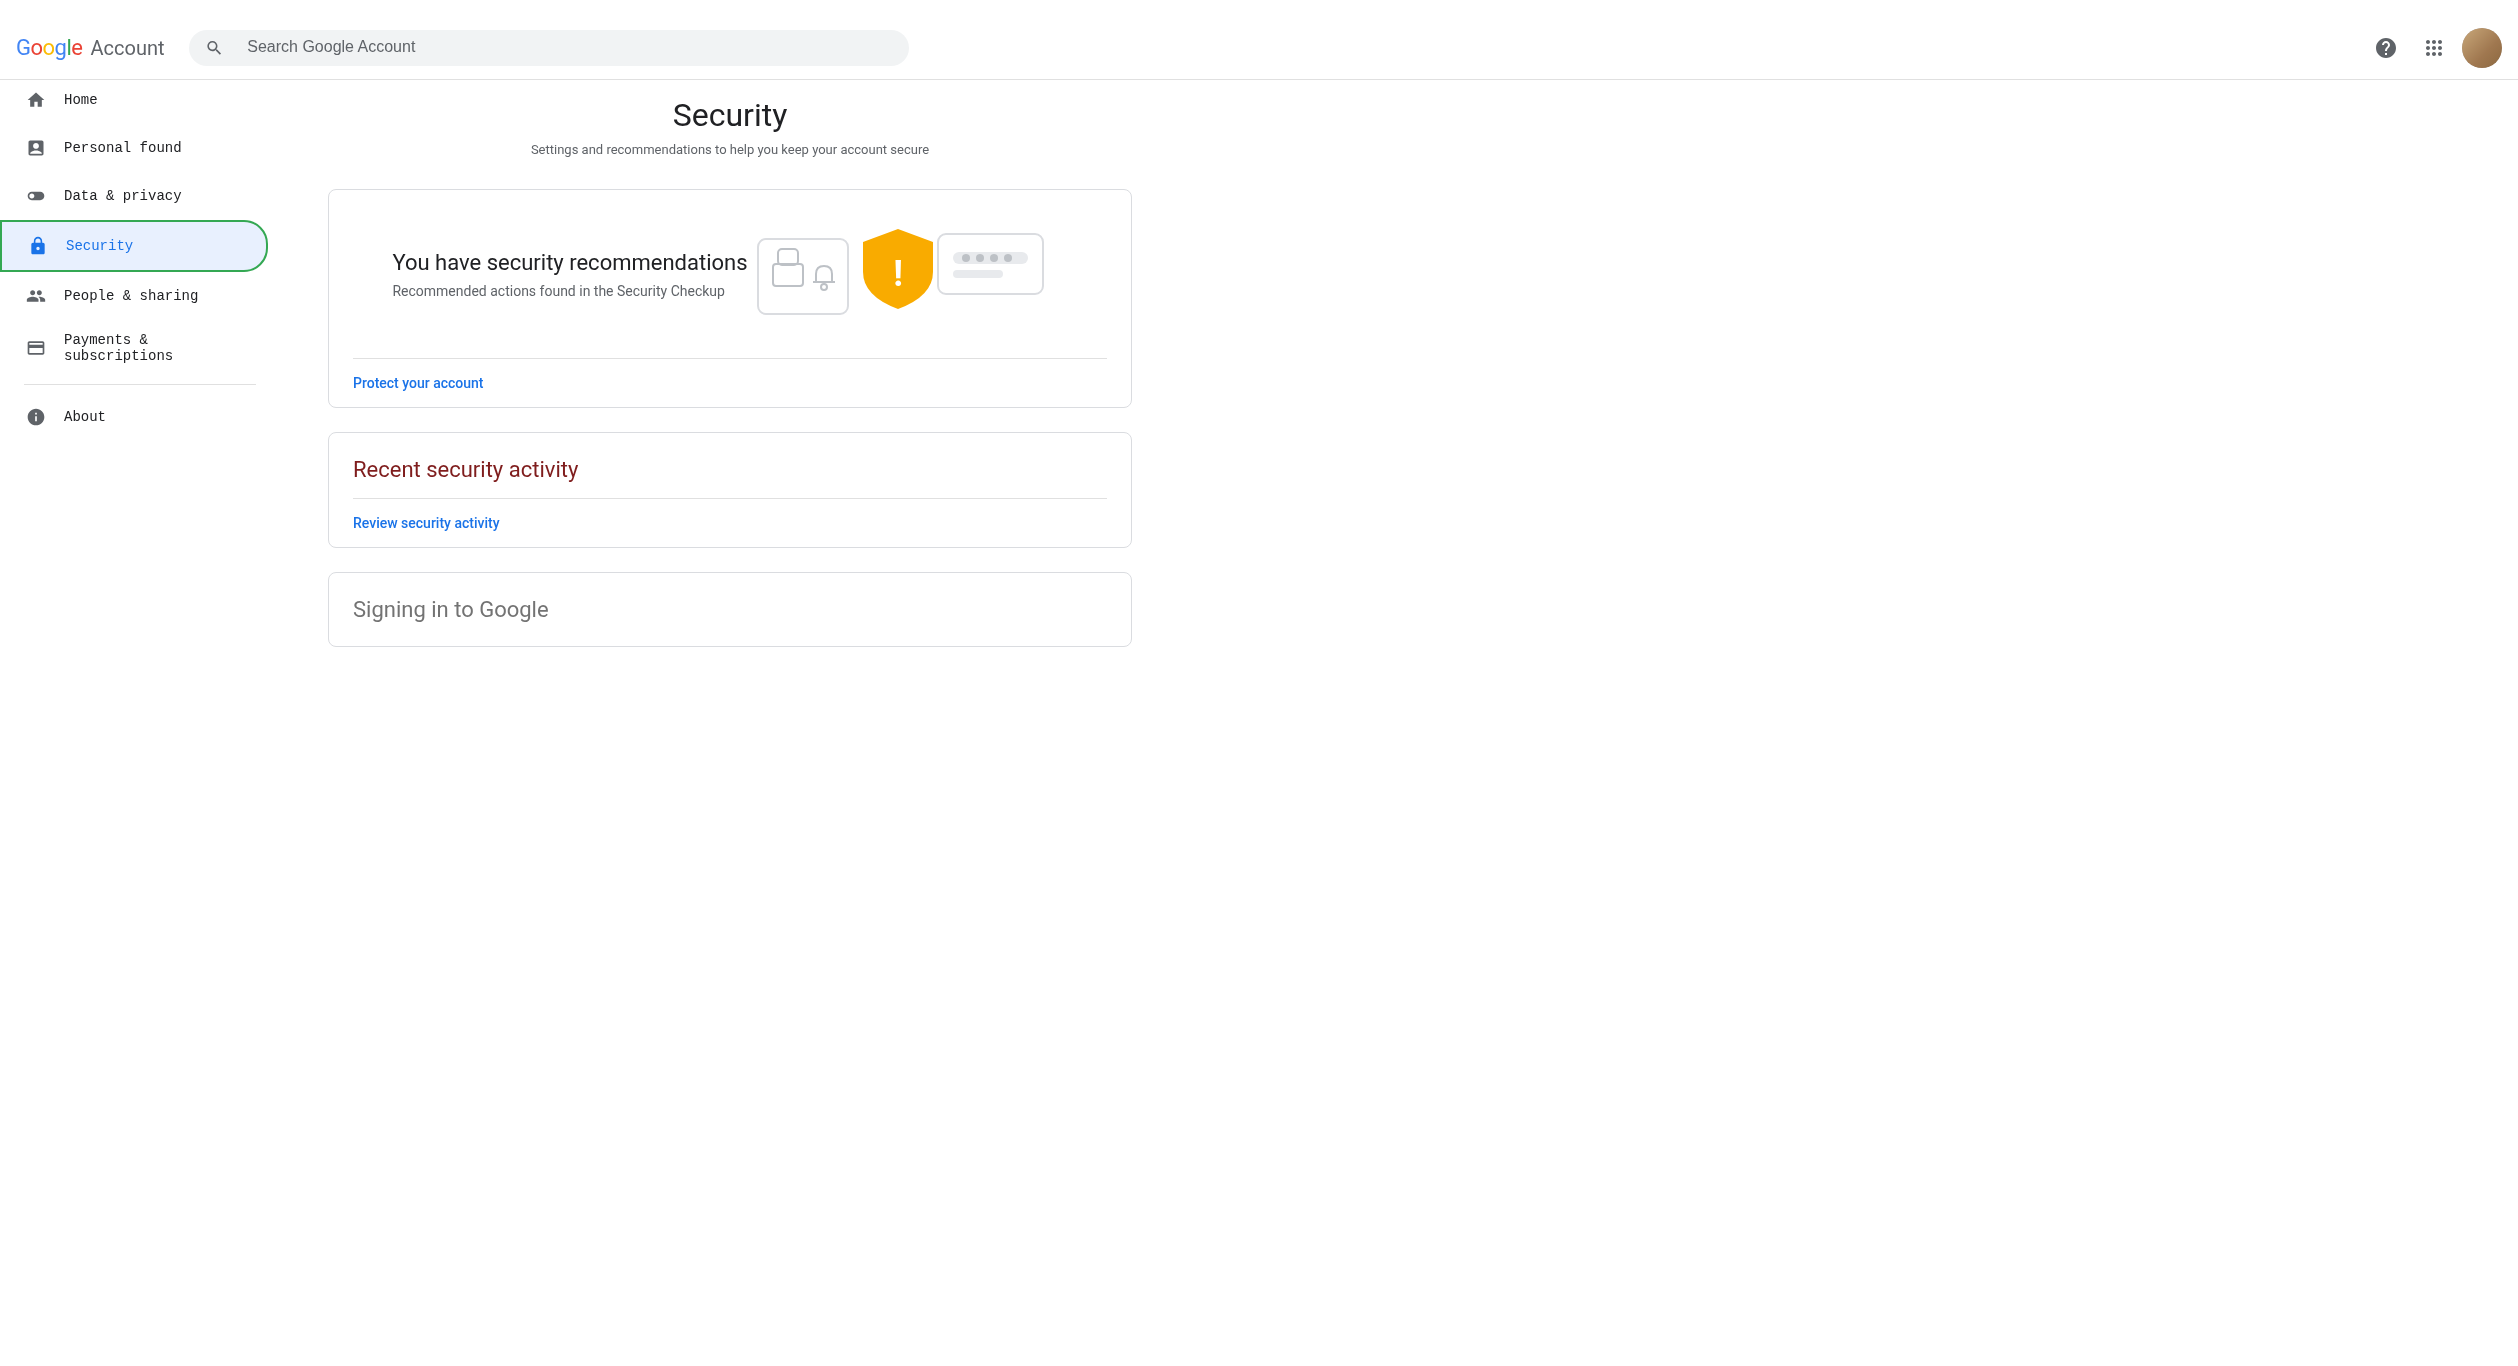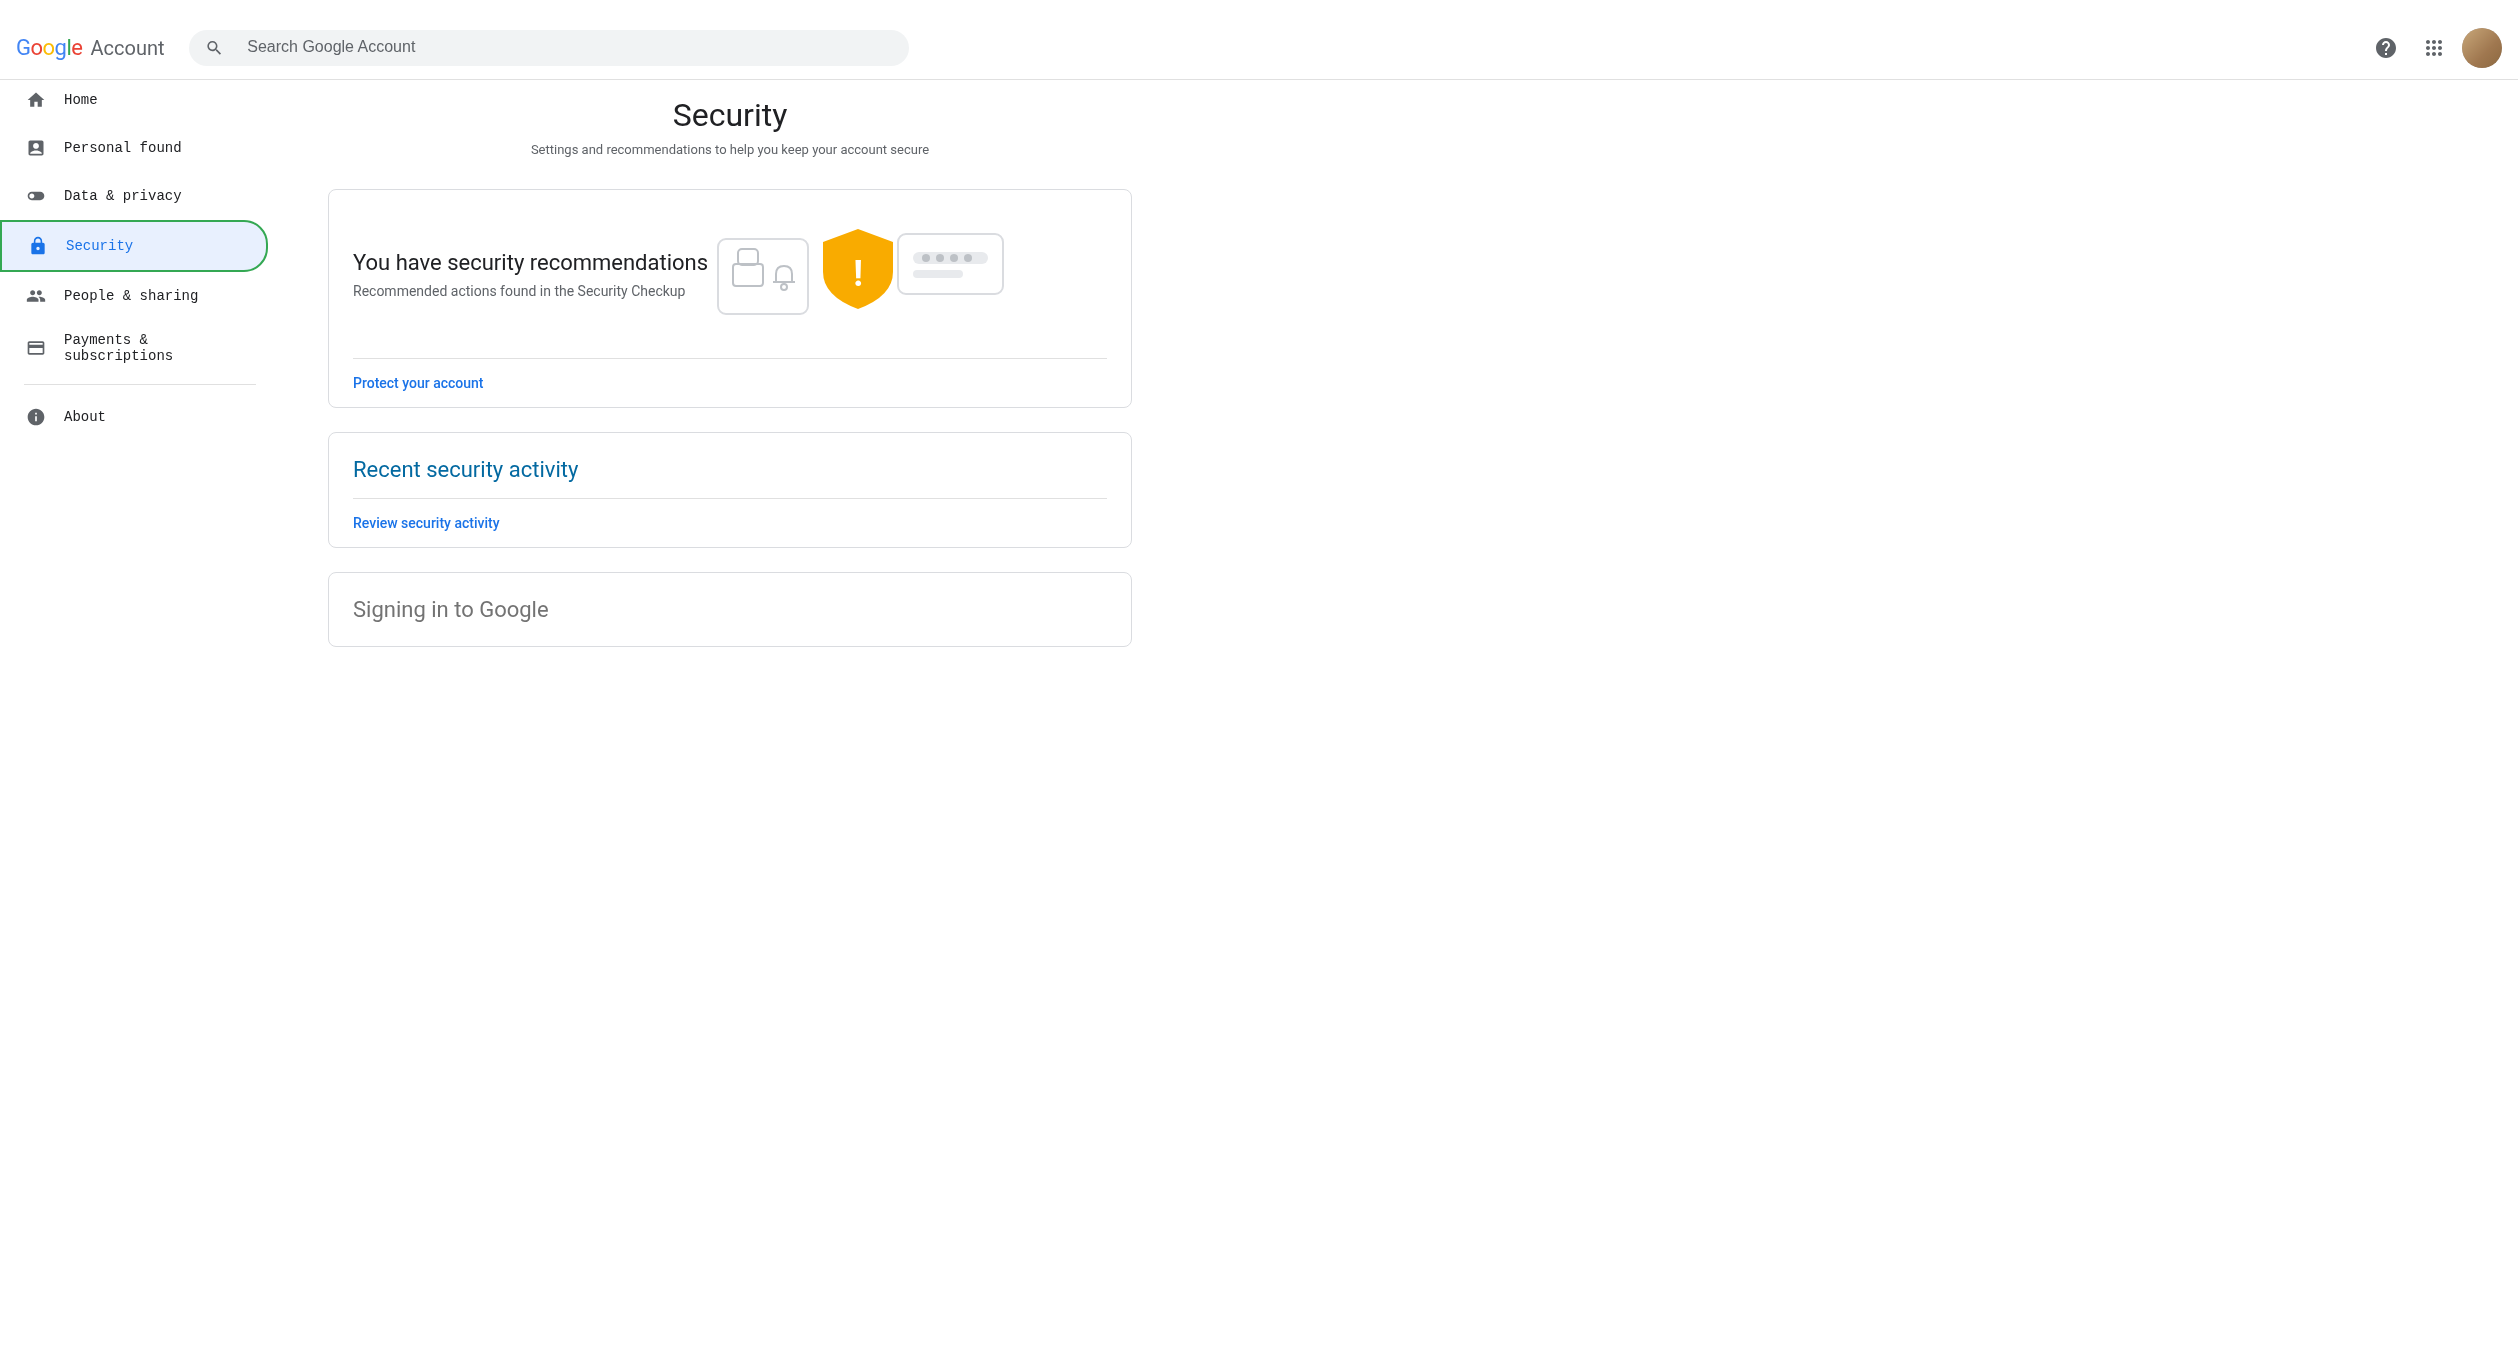--- a/index.html
+++ b/index.html
@@ -170,21 +170,21 @@
     .card {
       border: 1px solid #dadce0;
       border-radius: 8px;
       margin-bottom: 24px;
       background: #fff;
       overflow: hidden;
     }
     .card-top {
       display: flex;
       align-items: center;
-      justify-content: flex-start;
+      justify-content: center;
       padding: 24px;
     }
     .card-text h2 {
       font-size: 22px;
       font-weight: 400;
       color: #202124;
       margin-bottom: 8px;
     }
     .card-text p {
       font-size: 14px;
@@ -386,21 +386,21 @@
             <text x="150" y="72" text-anchor="middle" font-size="36" font-weight="700" fill="#fff">!</text>
           </svg>
         </div>
       </div>
       <div class="card-divider"></div>
       <a class="card-link">Protect your account</a>
     </div>
 
     <div class="card">
       <div style="padding: 24px 24px 16px;">
-        <h2 style="font-size:22px; font-weight:400; color:#0369a1;">Recent security activity</h2>
+        <h2 style="font-size:22px; font-weight:400; color:#7f1d1d;">Recent security activity</h2>
       </div>
 
 
       <div class="card-divider"></div>
       <a class="card-link">Review security activity</a>
     </div>
 
     <div class="card">
       <div class="signing-card-top">
         <h2>Signing in to Google</h2>

